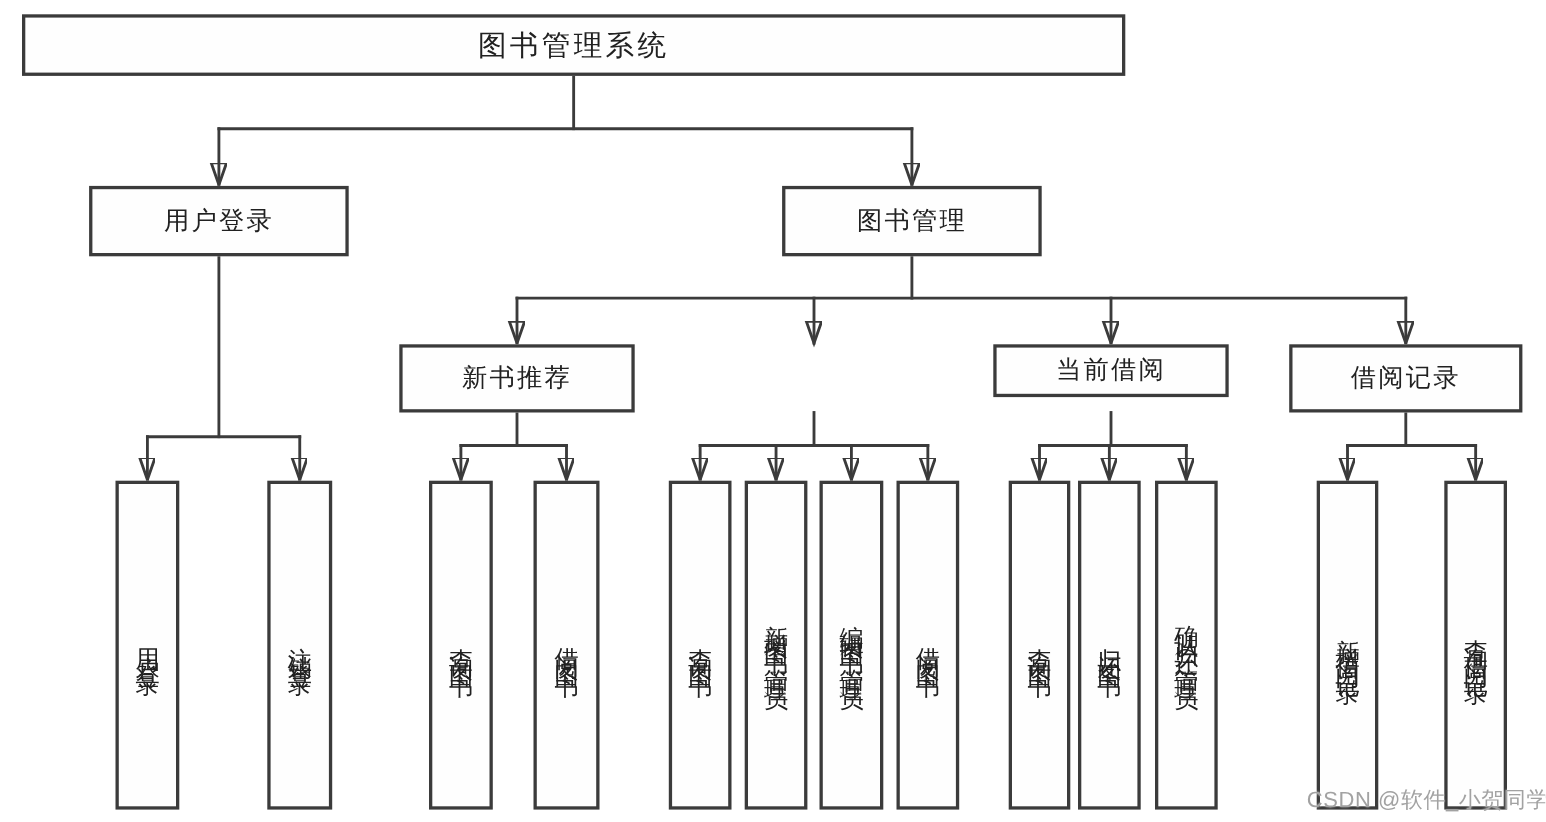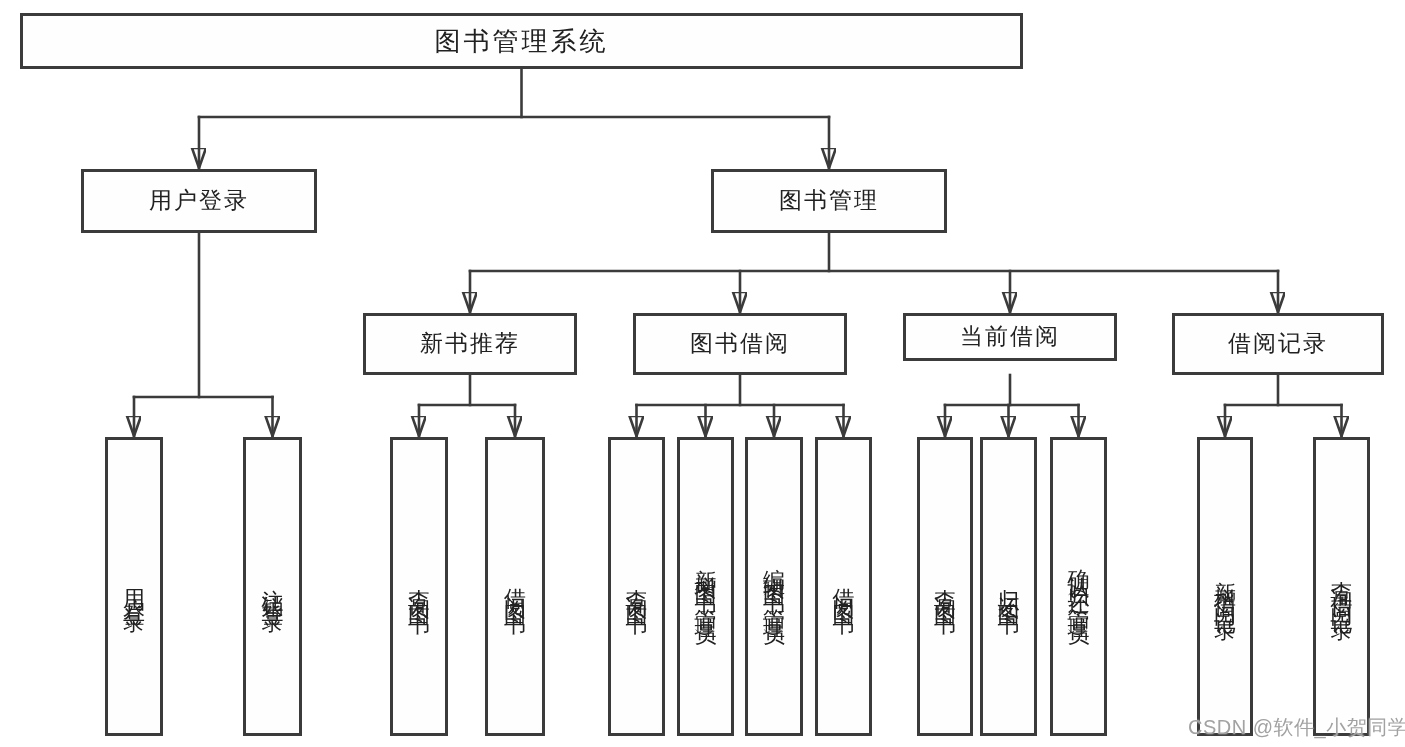--- a/index.html
+++ b/index.html
@@ -118,23 +118,20 @@
     </div>
     <div class="node h" style="left: 81px; top: 169px; width: 236px; height: 64px;">
       <span>用户登录</span>
     </div>
     <div class="node h" style="left: 711px; top: 169px; width: 236px; height: 64px;">
       <span>图书管理</span>
     </div>
     <div class="node h" style="left: 363px; top: 313px; width: 214px; height: 62px;">
       <span>新书推荐</span>
     </div>
-    <div class="node h" style="left: 633px; top: 313px; width: 214px; height: 62px;">
-      <span>图书借阅</span>
-    </div>
     <div class="node h" style="left: 903px; top: 313px; width: 214px; height: 48px;">
       <span>当前借阅</span>
     </div>
     <div class="node h" style="left: 1172px; top: 313px; width: 212px; height: 62px;">
       <span>借阅记录</span>
     </div>
     <div class="node v" style="left: 105px; top: 437px; width: 58px; height: 299px;">
       <span>用户登录</span>
     </div>
     <div class="node v" style="left: 243px; top: 437px; width: 59px; height: 299px;">

